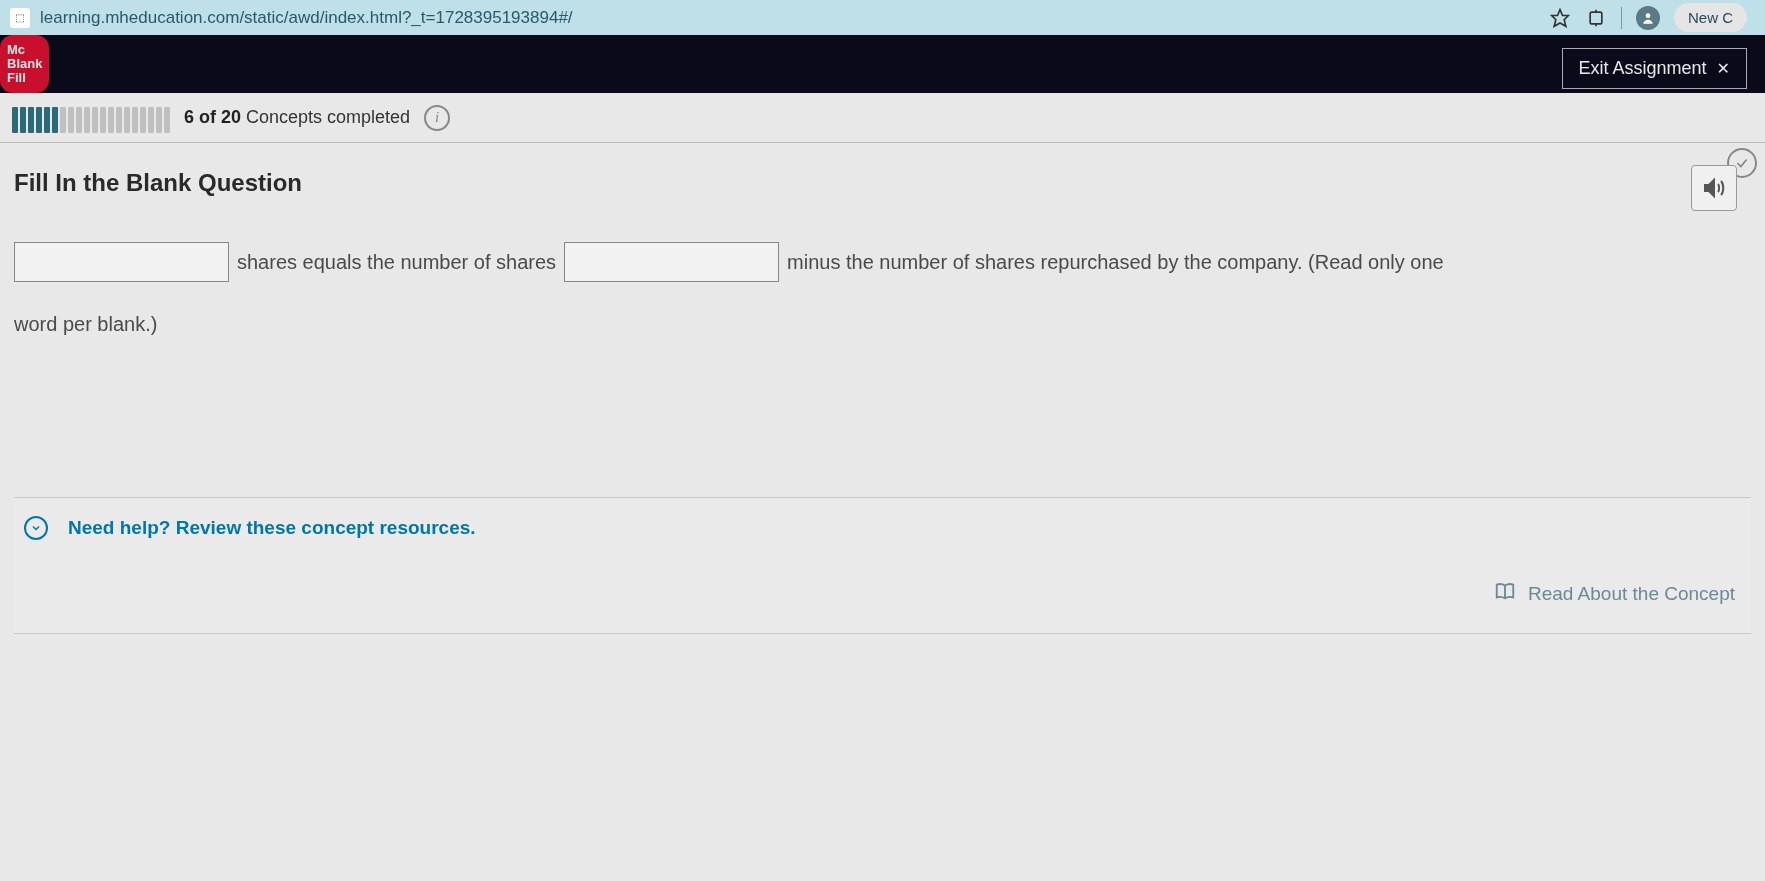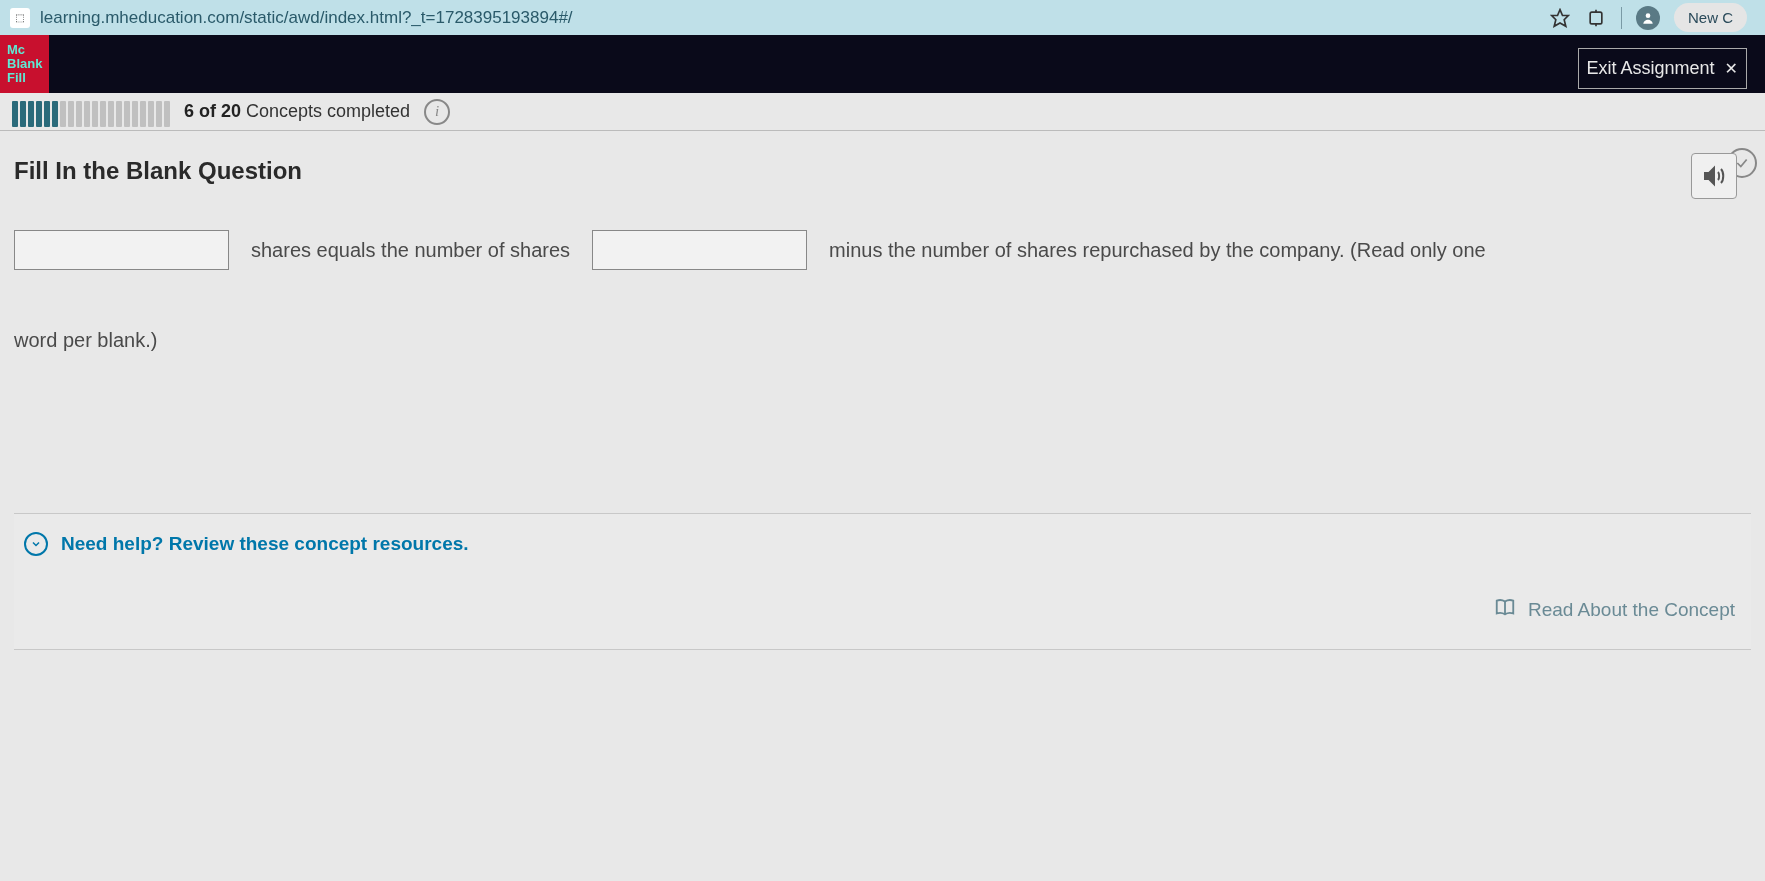--- a/index.html
+++ b/index.html
@@ -80,48 +80,49 @@
     .app-header {
       background: #0a0a1a;
       height: 58px;
       display: flex;
       align-items: center;
       justify-content: space-between;
       padding: 0 18px 0 0;
     }
     .mgh-logo {
       background: #c8102e;
-      color: #5eead4;
+      color: #e5e5e5;
       font-size: 13px;
       font-weight: bold;
       line-height: 1.1;
       padding: 0 7px;
       height: 58px;
       display: flex;
       flex-direction: column;
       justify-content: center;
+      border-radius: 13px;
     }
     .exit-btn {
       border: 1px solid #aaa;
       background: transparent;
       color: #e8e8e8;
-      padding: 9px 8px;
+      padding: 9px 16px;
       font-size: 18px;
       display: flex;
       align-items: center;
       gap: 10px;
       cursor: pointer;
       margin-top: 8px;
     }
     .exit-x {
       font-size: 16px;
     }
     .progress-bar {
       background: #e8e8e8;
-      height: 38px;
+      height: 50px;
       display: flex;
       align-items: center;
       padding: 0 12px;
       border-bottom: 1px solid #bbb;
       gap: 14px;
     }
     .progress-segments {
       display: flex;
       gap: 2px;
       align-items: flex-end;
@@ -198,41 +199,41 @@
       justify-content: center;
       cursor: pointer;
     }
     .question-body {
       font-size: 20px;
       color: #4a4a4a;
       line-height: 2.3;
       display: flex;
       flex-wrap: wrap;
       align-items: center;
-      gap: 22px;
+      gap: 8px;
     }
     .blank-input {
       border: 1px solid #888;
       background: #f2f2f2;
       height: 40px;
       width: 215px;
       font-size: 18px;
       padding: 0 6px;
     }
     .help-section {
       margin-top: 150px;
       border-top: 1px solid #c8c8c8;
       border-bottom: 1px solid #c8c8c8;
       padding: 18px 10px;
       background: #eaeaea;
     }
     .help-header {
       display: flex;
       align-items: center;
-      gap: 13px;
+      gap: 20px;
       color: #0077aa;
       font-size: 19px;
       font-weight: 600;
       cursor: pointer;
     }
     .chevron-circle {
       width: 24px;
       height: 24px;
       border: 2px solid #0077aa;
       border-radius: 50%;

